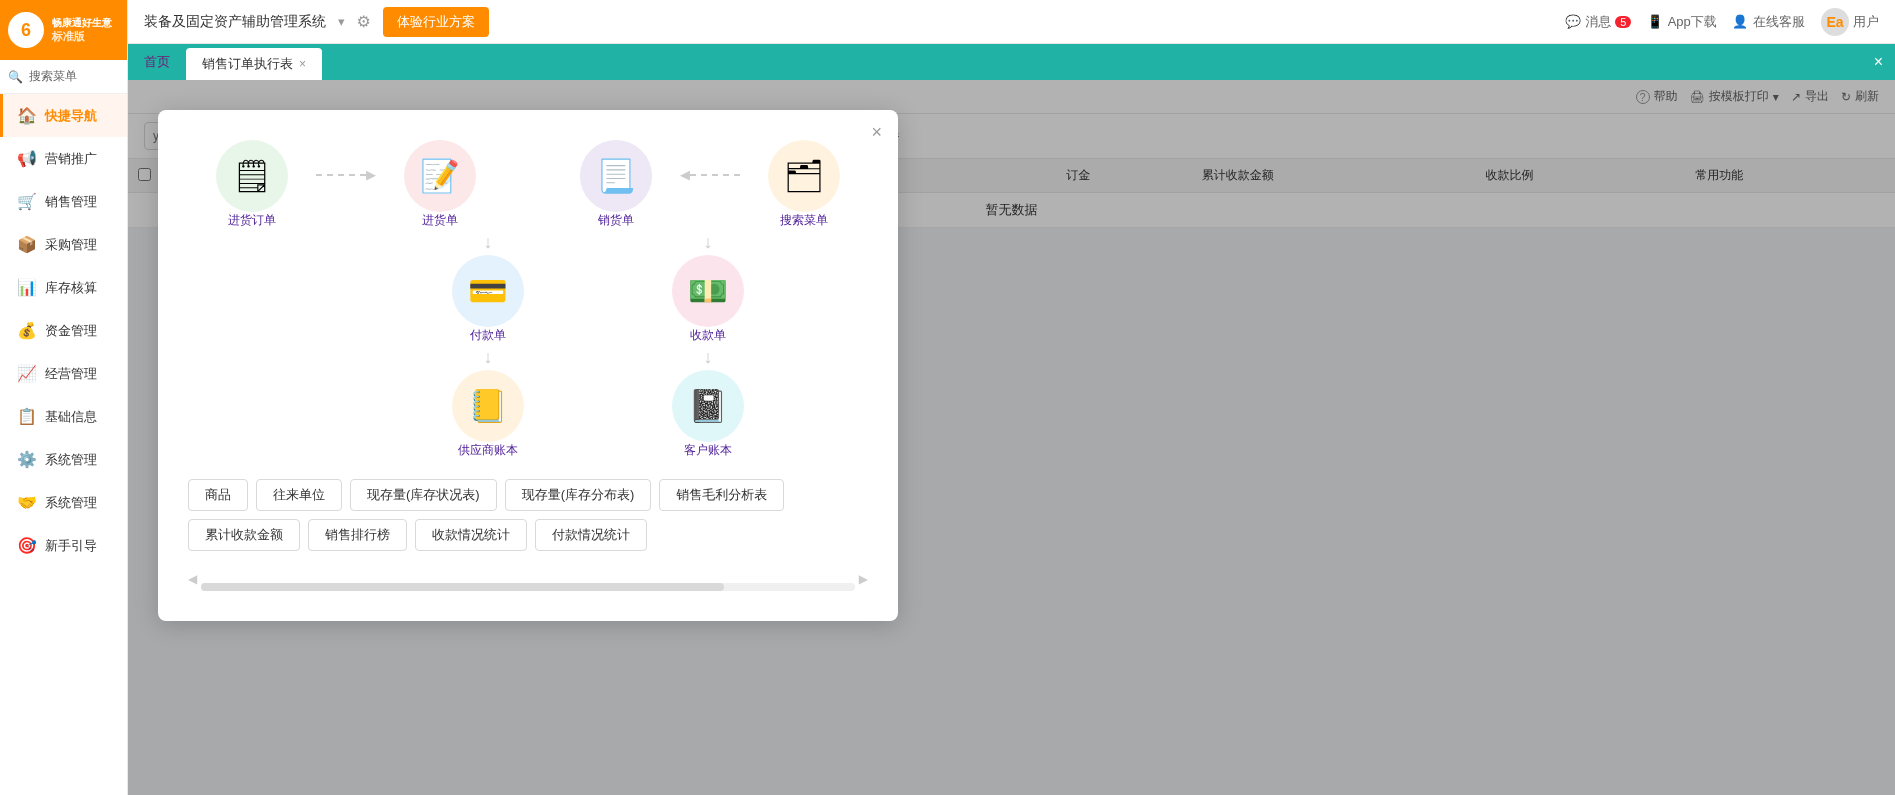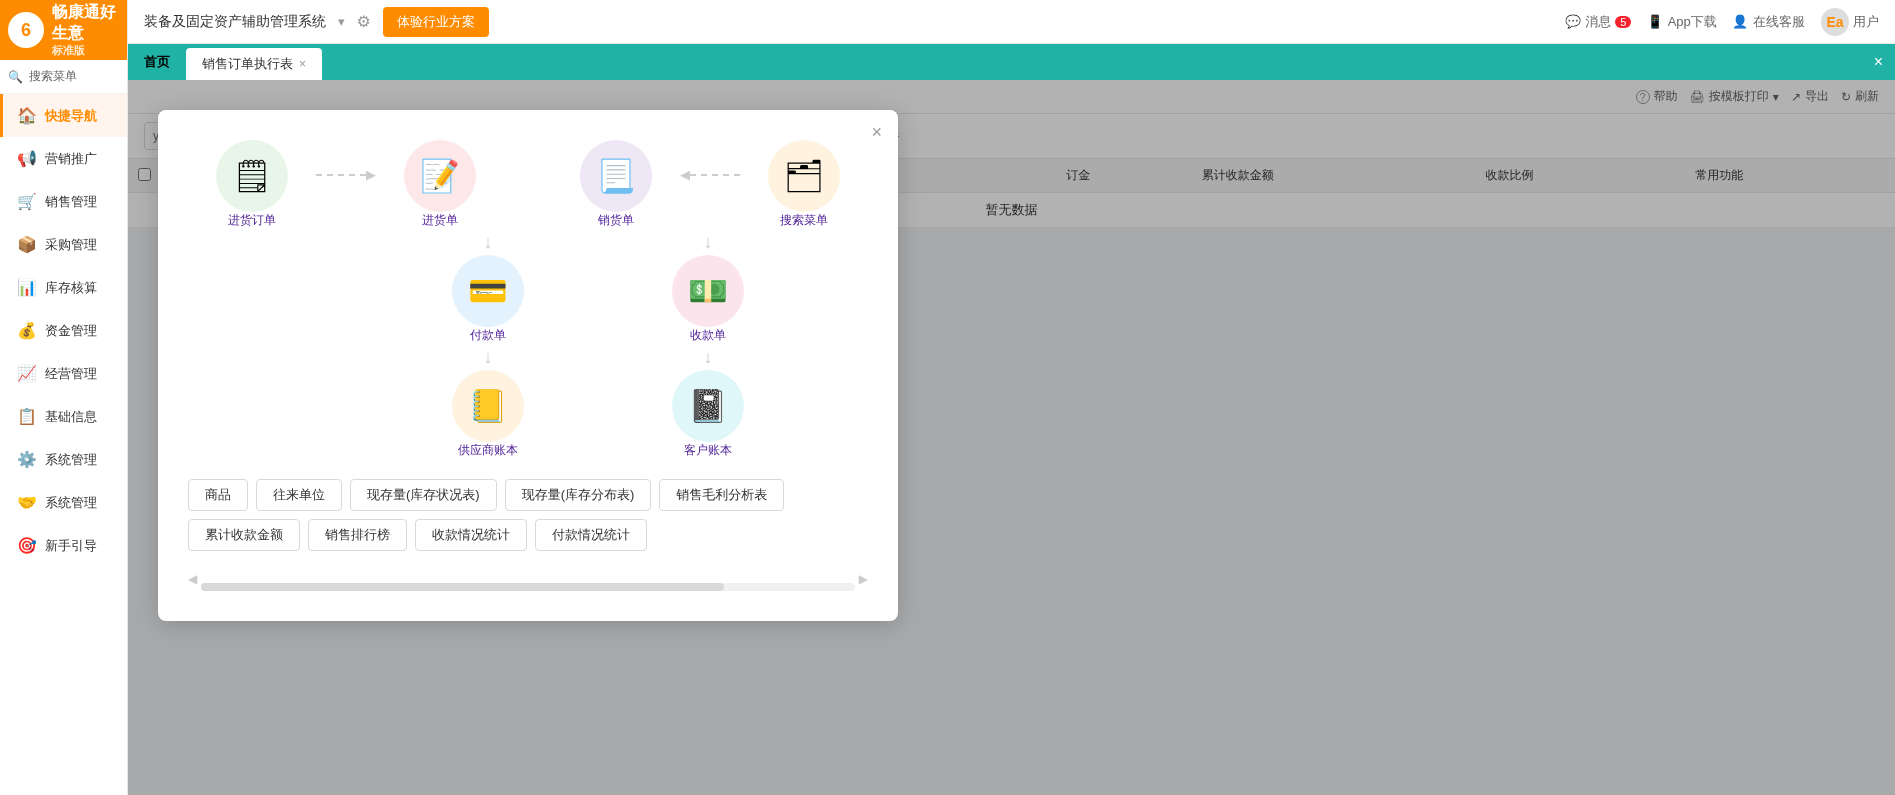--- a/index.html
+++ b/index.html
@@ -27,21 +27,21 @@
     .topbar-right { margin-left: auto; display: flex; align-items: center; gap: 16px; color: #666; font-size: 13px; }
     .topbar-right-item { display: flex; align-items: center; gap: 4px; cursor: pointer; }
     .badge { background: #f5222d; color: #fff; border-radius: 10px; padding: 0 5px; font-size: 11px; min-width: 16px; text-align: center; }
     .avatar { width: 28px; height: 28px; border-radius: 50%; background: #ddd; display: flex; align-items: center; justify-content: center; font-size: 12px; color: #666; }
 
     
     .tab-bar { height: 36px; background: #20b2a4; display: flex; align-items: center; padding: 0; }
     .tab { padding: 0 16px; height: 36px; display: flex; align-items: center; gap: 6px; cursor: pointer; color: rgba(255,255,255,0.8); font-size: 13px; }
     .tab.active { background: #fff; color: #333; border-radius: 4px 4px 0 0; margin-top: 4px; height: 32px; }
     .tab-close { font-size: 12px; color: #999; cursor: pointer; }
-    .tab-home { color: #000000; font-weight: 700; }
+    .tab-home { color: #701a75; font-weight: 400; }
     .tab-bar-close { margin-left: auto; margin-right: 12px; color: #fff; cursor: pointer; font-size: 16px; }
 
     
     .content-area { flex: 1; background: #f0f2f5; position: relative; overflow: hidden; }
 
     
     .content-toolbar { background: #fff; padding: 8px 16px; display: flex; align-items: center; gap: 12px; border-bottom: 1px solid #e8e8e8; }
     .toolbar-btn { display: flex; align-items: center; gap: 4px; color: #666; font-size: 12px; cursor: pointer; }
 
     
@@ -86,21 +86,21 @@
 <body>
 
 <div class="app-container">
 
   <div class="sidebar">
     <div class="sidebar-logo">
       <div class="sidebar-logo-icon">
         <span>6</span>
       </div>
       <div>
-        <div style="font-size:16px;line-height:1.3;">畅康通好生意</div>
+        <div style="font-size:10px;line-height:1.3;">畅康通好生意</div>
         <div style="font-size:11px;opacity:0.8;">标准版</div>
       </div>
     </div>
     <div class="sidebar-search">
       <span>🔍</span>
       <span>搜索菜单</span>
     </div>
     <div class="sidebar-nav">
       <div class="sidebar-item active">
         <span class="sidebar-item-icon">🏠</span>

